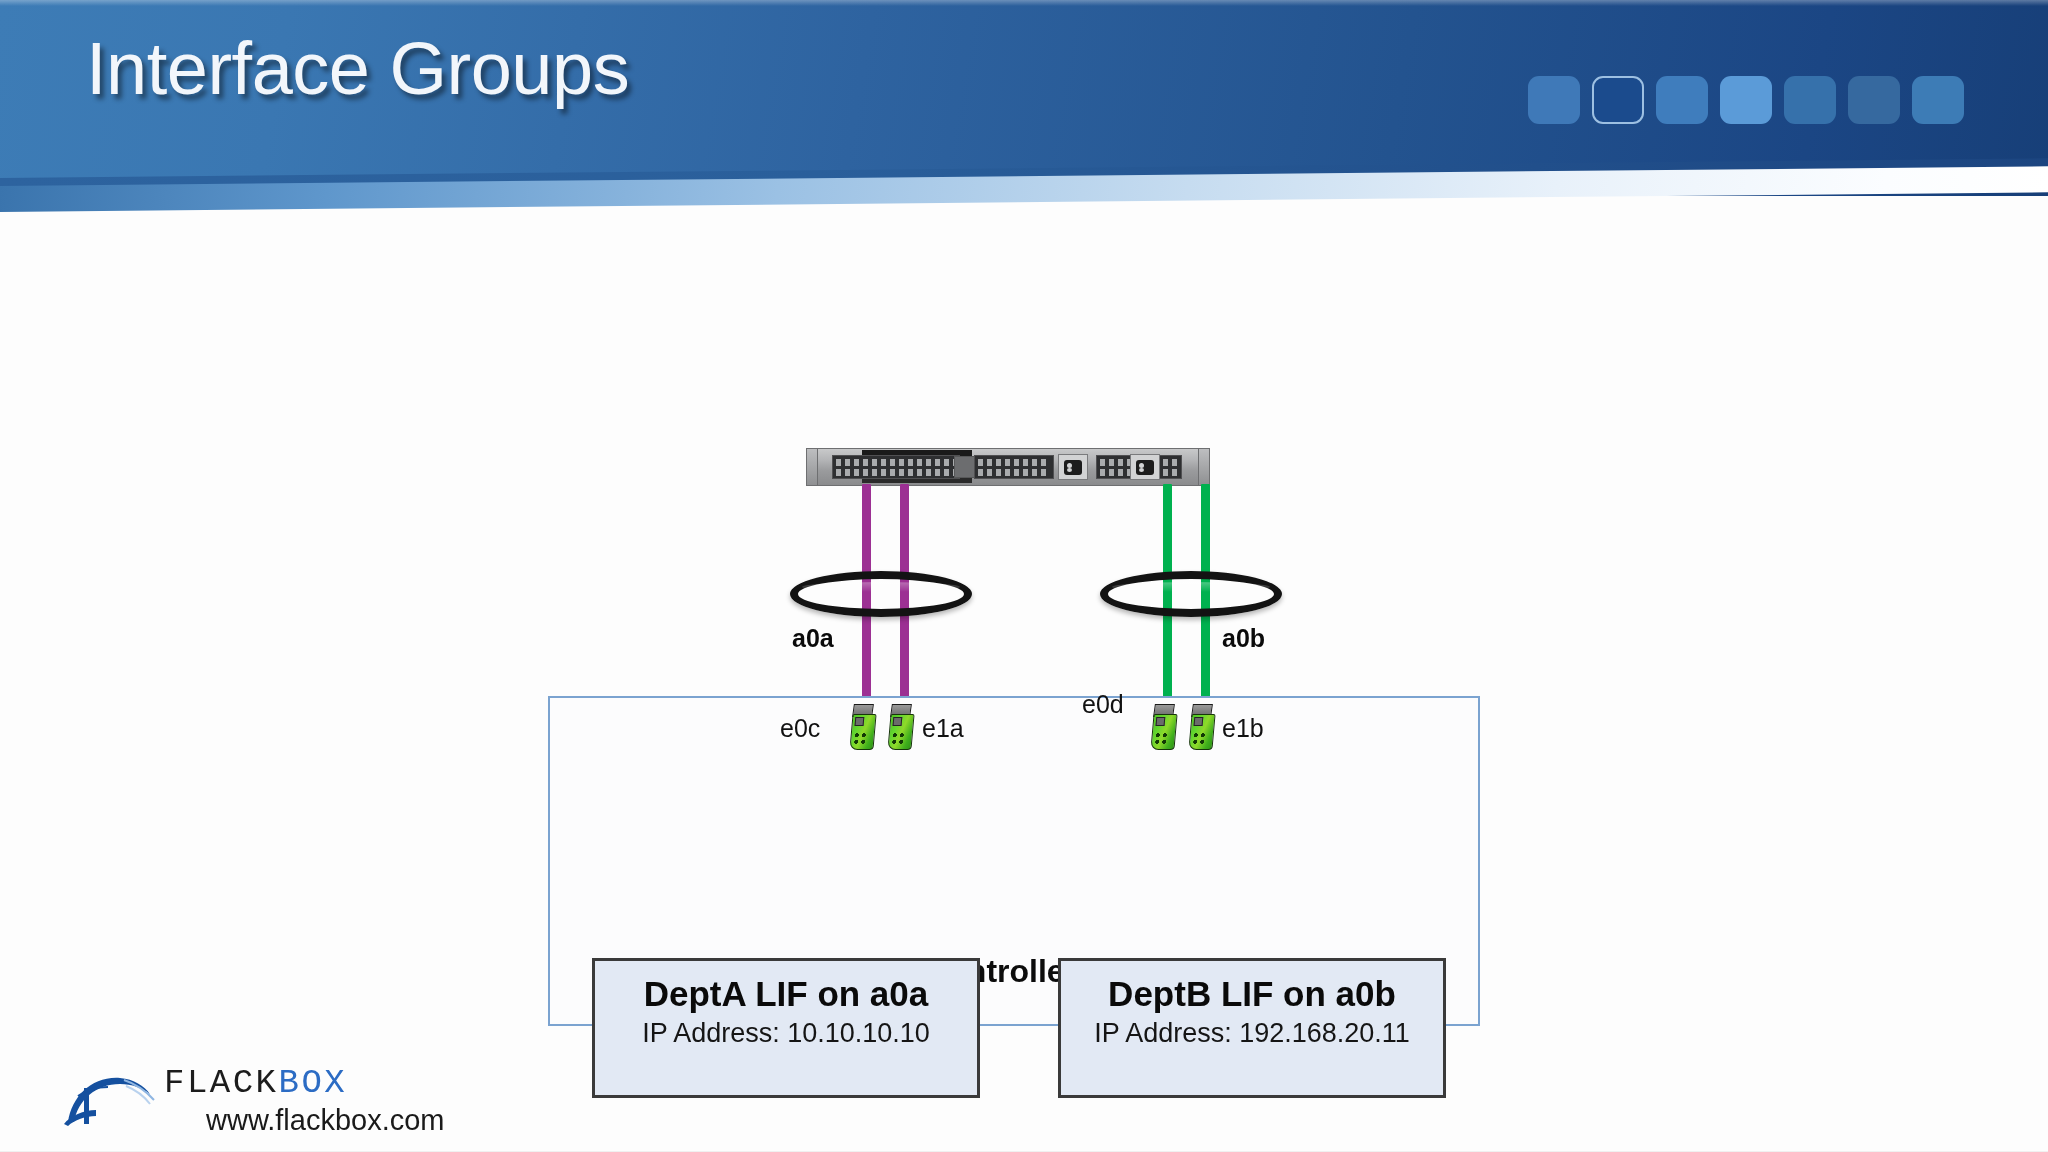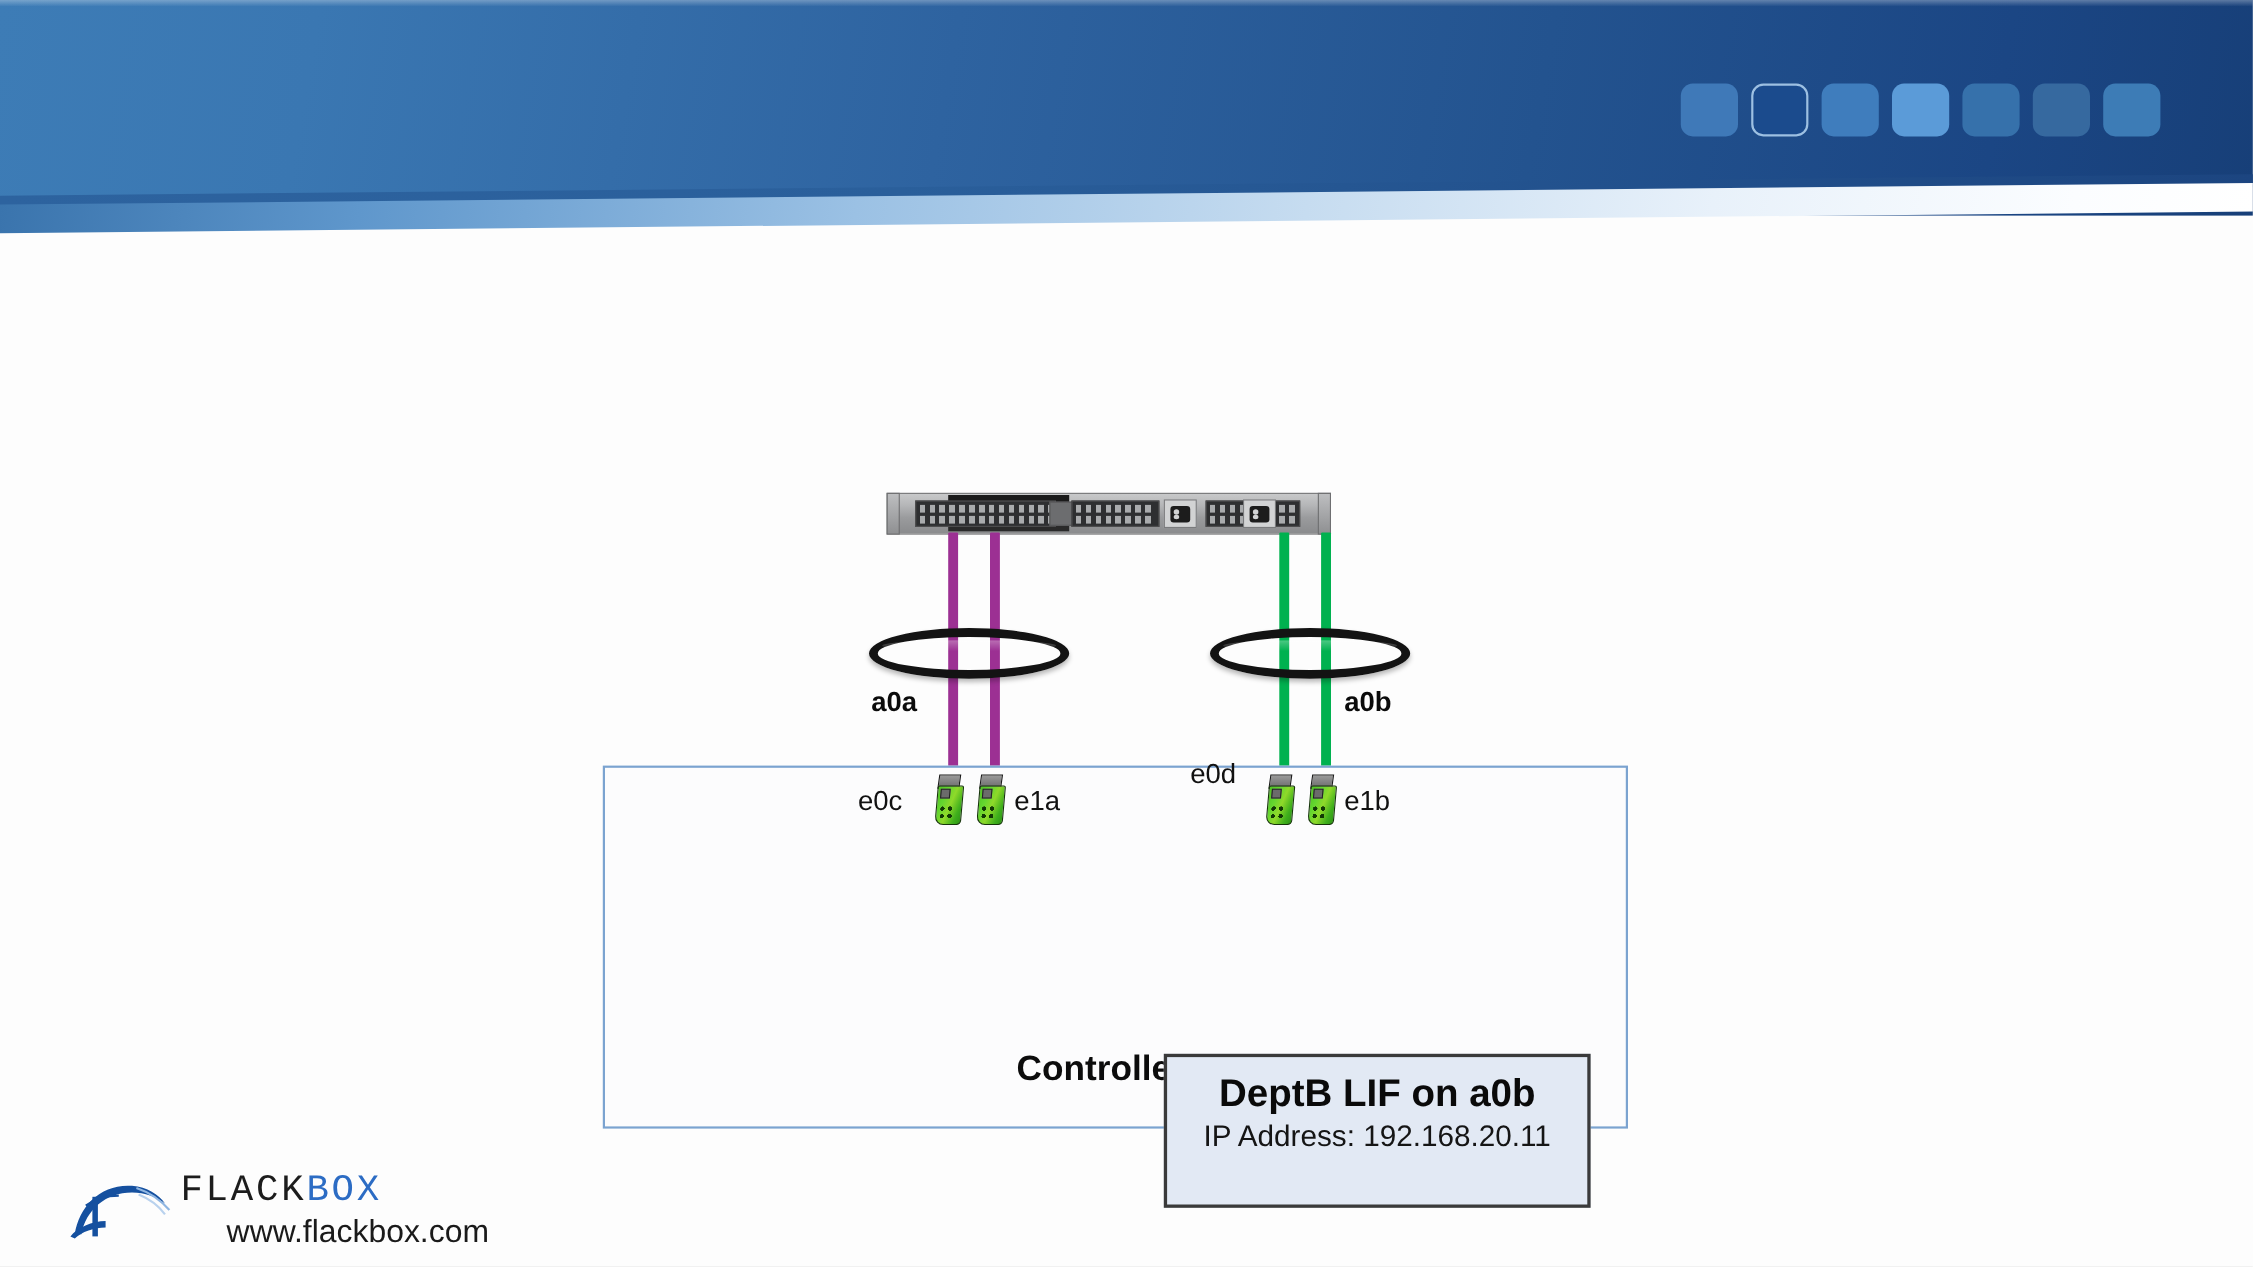--- a/index.html
+++ b/index.html
@@ -373,20 +373,21 @@
     bottom: 0;
     width: 2048px;
     height: 1px;
     background: #f0f0f0;
   }
 </style>
 </head>
 <body>
 
 <div id="slide-header">
+  <div id="header-title">Interface Groups</div>
   <div id="header-squares">
     <div class="hdr-square" style="background:#3f79b8;"></div>
     <div class="hdr-square" style="background:#1b4b8d;border:2px solid #9dc0e2;box-sizing:border-box;"></div>
     <div class="hdr-square" style="background:#3f7dbd;"></div>
     <div class="hdr-square" style="background:#5b9bd8;"></div>
     <div class="hdr-square" style="background:#3671ab;"></div>
     <div class="hdr-square" style="background:#36699f;"></div>
     <div class="hdr-square" style="background:#3d7cb6;"></div>
   </div>
 </div>
@@ -453,20 +454,24 @@
   <div class="nic-icon" style="left:1190px; top:508px;">
     <div class="cap"></div>
       <div class="body"></div>
   </div>
 
   <div class="port-label" style="left:780px; top:518px;">e0c</div>
   <div class="port-label" style="left:922px; top:518px;">e1a</div>
   <div class="port-label" style="left:1082px; top:494px;">e0d</div>
   <div class="port-label" style="left:1222px; top:518px;">e1b</div>
 
+  <div class="lif-box" id="lif-box-a">
+    <div class="lif-title">DeptA LIF on a0a</div>
+    <div class="lif-ip">IP Address: 10.10.10.10</div>
+  </div>
 
   <div class="lif-box" id="lif-box-b">
     <div class="lif-title">DeptB LIF on a0b</div>
     <div class="lif-ip">IP Address: 192.168.20.11</div>
   </div>
 
 </div>
 
 <div id="footer-logo">
   <div id="logo-mark">

